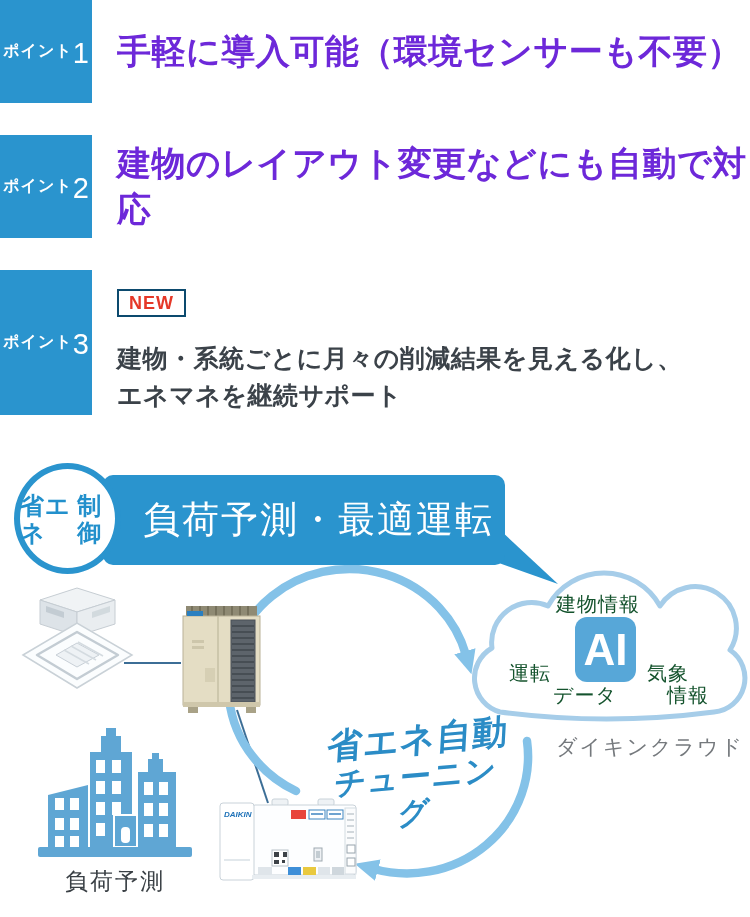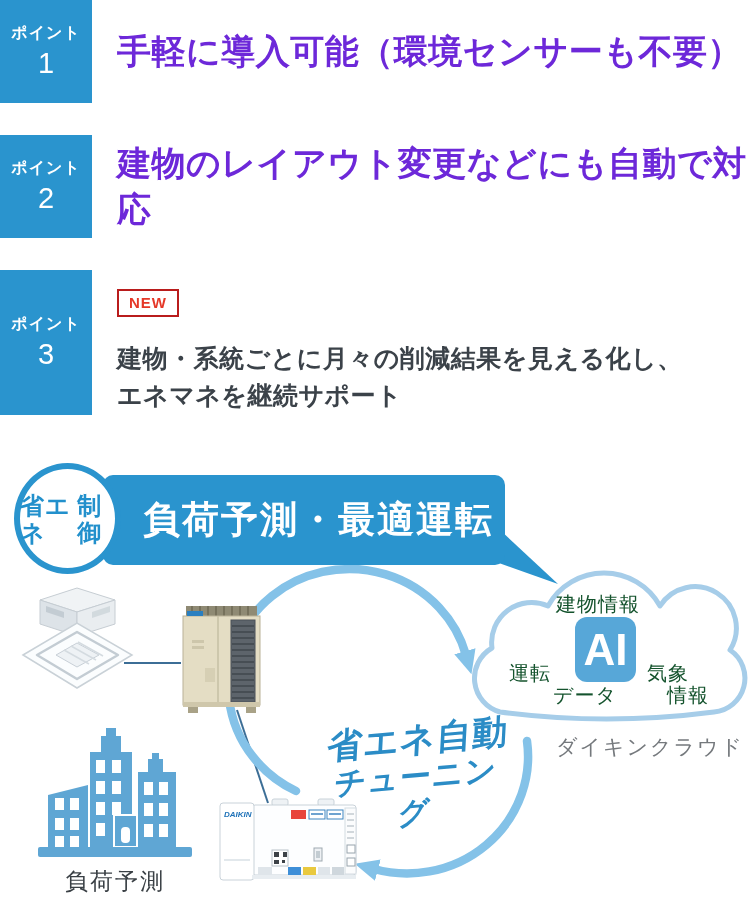--- a/index.html
+++ b/index.html
@@ -5,41 +5,41 @@
   html,body{margin:0;padding:0;background:#ffffff;}
   .canvas{position:relative;width:750px;height:917px;background:#ffffff;overflow:hidden;
           font-family:"Liberation Sans","DejaVu Sans",sans-serif;}
 
   
   .point-section{position:absolute;left:0;width:750px;background:#ffffff;}
   .ps1{top:0;height:103px;}
   .ps2{top:135px;height:103px;}
   .ps3{top:270px;height:145px;}
   .point-box{position:absolute;left:0;top:0;width:92px;height:100%;background:#2A94CE;
-             color:#ffffff;display:flex;flex-direction:column;align-items:center;justify-content:center;}
+             color:#ffffff;display:flex;flex-direction:row;align-items:center;justify-content:center;}
   .point-box .plabel{font-size:16px;font-weight:bold;letter-spacing:1px;}
   .point-box .pnum{font-size:29px;margin-top:3px;}
   .point-text{position:absolute;left:117px;top:0;height:100%;display:flex;align-items:center;
               font-size:34px;font-weight:bold;color:#6d28d9;letter-spacing:0.5px;}
   .ps3 .point-content{position:absolute;left:117px;top:19px;}
-  .new-badge{display:inline-block;border:2px solid #b91c1c;color:#E53828;font-size:15px;
+  .new-badge{display:inline-block;border:2px solid #0c4a6e;color:#E53828;font-size:18px;
              font-weight:bold;line-height:24px;padding:0 10px;letter-spacing:1px;}
   .ps3-line{font-size:25px;font-weight:bold;color:#3B4249;letter-spacing:0.5px;line-height:37px;}
   .ps3-line.first{margin-top:23px;}
 
   
   .diagram-svg{position:absolute;left:0;top:440px;width:750px;height:477px;z-index:1;}
 
   .eco-circle{position:absolute;left:14px;top:463px;width:95px;height:99px;background:#ffffff;
               border:6px solid #2A94CE;border-radius:50%;display:flex;flex-direction:row;
               align-items:center;justify-content:center;z-index:3;color:#2290CC;
               font-size:24px;font-weight:bold;line-height:27px;letter-spacing:1px;}
   .banner{position:absolute;left:103px;top:475px;width:362px;height:90px;background:#2A94CE;
           border-radius:10px;display:flex;align-items:center;padding-left:40px;z-index:2;
-          color:#ffffff;font-size:37px;font-weight:bold;letter-spacing:2px;}
+          color:#ffffff;font-size:37px;font-weight:normal;letter-spacing:2px;}
 
   .cloud-label{position:absolute;z-index:2;color:#14532d;font-size:20px;letter-spacing:1px;}
   .lbl-top{left:556px;top:591px;}
   .lbl-unten{left:509px;top:660px;}
   .lbl-data{left:531px;top:682px;margin-left:22px;}
   .lbl-kisho{left:647px;top:660px;}
   .lbl-joho{left:667px;top:682px;}
   .ai-box{position:absolute;left:575px;top:617px;width:61px;height:65px;background:#57A7D8;
           border-radius:12px;display:flex;align-items:center;justify-content:center;z-index:2;
           color:#ffffff;font-size:44px;font-weight:bold;}

